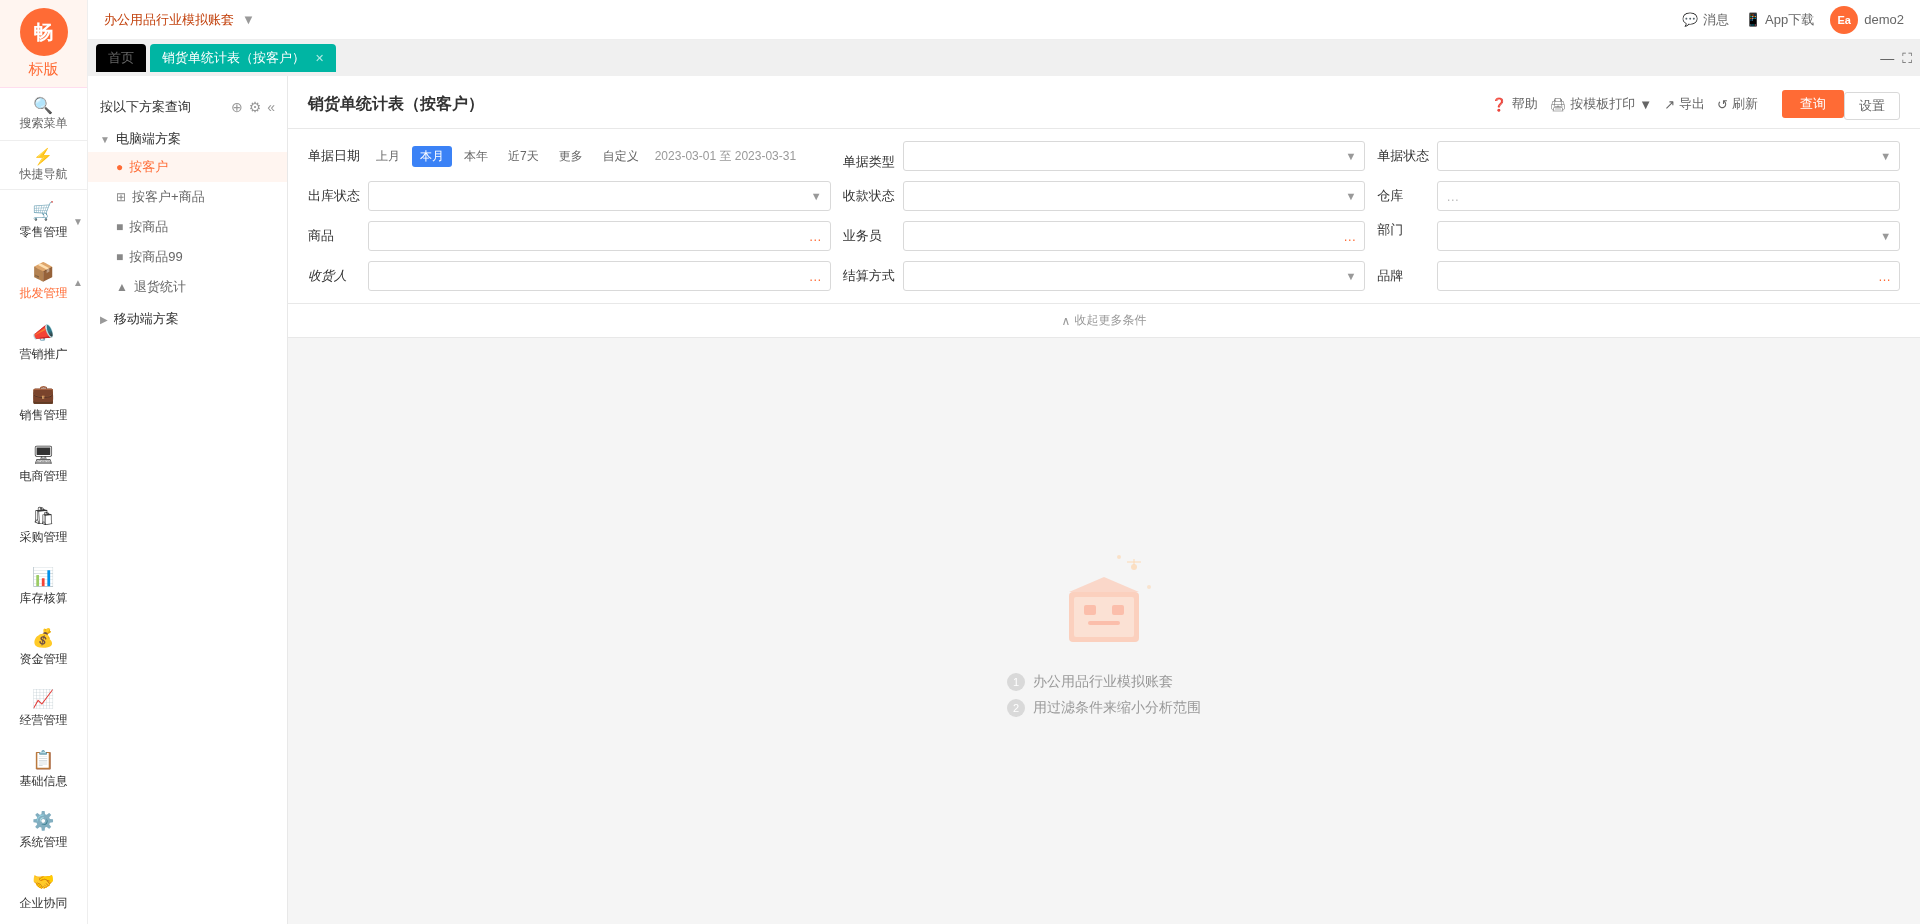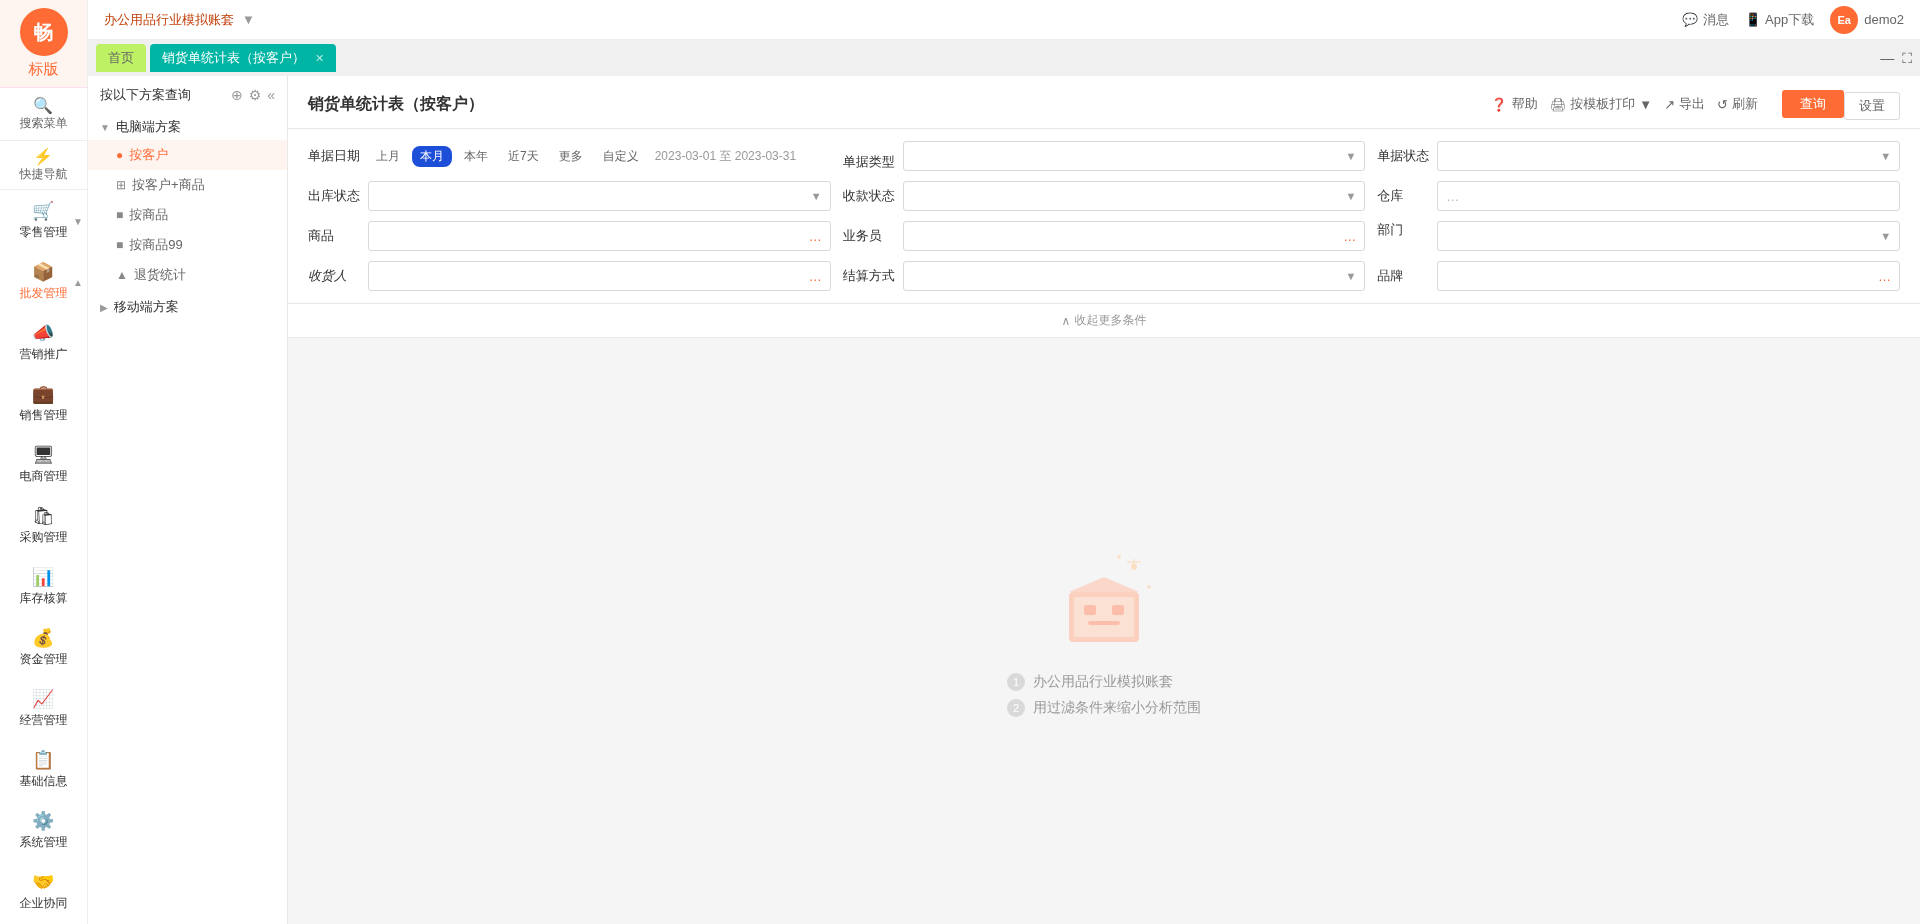--- a/index.html
+++ b/index.html
@@ -22,32 +22,32 @@
 
     
     .topbar { height: 40px; background: #fff; display: flex; align-items: center; padding: 0 16px; border-bottom: 1px solid #eee; justify-content: space-between; }
     .topbar-left { display: flex; align-items: center; gap: 8px; color: #666; font-size: 13px; }
     .topbar-right { display: flex; align-items: center; gap: 16px; color: #666; font-size: 13px; }
     .topbar-right .icon-btn { display: flex; align-items: center; gap: 4px; cursor: pointer; }
     .user-avatar { width: 28px; height: 28px; background: #ff6b35; border-radius: 50%; display: flex; align-items: center; justify-content: center; color: white; font-size: 11px; font-weight: bold; }
 
     
     .tabbar { height: 36px; background: #f0f0f0; display: flex; align-items: center; padding: 0 8px; gap: 4px; }
-    .tab { height: 28px; padding: 0 12px; border-radius: 4px 4px 0 0; display: flex; align-items: center; gap: 6px; cursor: pointer; font-size: 13px; color: #666; background: #bef264; }
+    .tab { height: 28px; padding: 0 12px; border-radius: 4px 4px 0 0; display: flex; align-items: center; gap: 6px; cursor: pointer; font-size: 13px; color: #666; background: #000000; }
     .tab.active { background: #00b5a3; color: #fff; }
     .tab .close-btn { font-size: 11px; margin-left: 4px; cursor: pointer; opacity: 0.7; }
     .tab.active .close-btn { color: #fff; }
     .tabbar-right { margin-left: auto; display: flex; gap: 8px; }
     .tabbar-right .icon-btn { cursor: pointer; color: #666; font-size: 14px; }
 
     
     .content { flex: 1; display: flex; overflow: hidden; background: #f5f5f5; }
 
     
-    .left-panel { width: 200px; background: #fff; border-right: 1px solid #e8e8e8; padding: 4px 0; flex-shrink: 0; overflow-y: auto; }
+    .left-panel { width: 200px; background: #fff; border-right: 1px solid #e8e8e8; padding: 16px 0; flex-shrink: 0; overflow-y: auto; }
     .left-panel-header { display: flex; align-items: center; justify-content: space-between; padding: 6px 12px; font-size: 13px; color: #333; font-weight: 500; }
     .left-panel-actions { display: flex; align-items: center; gap: 6px; }
     .action-icon { cursor: pointer; color: #999; font-size: 14px; }
     .scheme-group { margin-top: 4px; }
     .scheme-group-title { display: flex; align-items: center; padding: 4px 12px; font-size: 13px; color: #333; cursor: pointer; }
     .scheme-group-title .arrow { font-size: 10px; margin-right: 6px; color: #999; }
     .scheme-item { display: flex; align-items: center; padding: 6px 12px 6px 28px; font-size: 13px; color: #666; cursor: pointer; }
     .scheme-item.active { color: #ff6b35; background: #fff5f0; }
     .scheme-item .item-icon { margin-right: 6px; color: #aaa; font-size: 12px; }
     .scheme-item.active .item-icon { color: #ff6b35; }
@@ -63,21 +63,21 @@
 
     
     .filter-area { background: #fff; padding: 12px 20px; border-bottom: 1px solid #e8e8e8; }
     .filter-label { font-size: 13px; color: #333; white-space: nowrap; margin-right: 8px; min-width: 52px; }
     .filter-input { flex: 1; height: 30px; border: 1px solid #d9d9d9; border-radius: 3px; padding: 0 8px; font-size: 13px; color: #333; display: flex; align-items: center; justify-content: space-between; cursor: pointer; background: #fff; }
     .filter-input .placeholder { color: #bbb; }
     .filter-input .dots { color: #ff6b35; }
     .filter-input .chevron { color: #999; font-size: 11px; }
     .date-tabs { display: flex; align-items: center; gap: 4px; }
     .date-tab { padding: 2px 8px; border-radius: 3px; font-size: 12px; cursor: pointer; color: #666; }
-    .date-tab.active { background: #1d4ed8; color: white; border-radius: 8px; }
+    .date-tab.active { background: #3b82f6; color: white; border-radius: 3px; }
     .date-range { font-size: 12px; color: #999; margin-left: 4px; }
 
     
     .collapse-area { display: flex; justify-content: center; padding: 6px; background: #fff; border-bottom: 1px solid #e8e8e8; }
     .collapse-btn { display: flex; align-items: center; gap: 4px; cursor: pointer; color: #999; font-size: 12px; padding: 2px 12px; border-radius: 2px; }
 
     
     .empty-state { flex: 1; display: flex; flex-direction: column; align-items: center; justify-content: center; background: #f5f5f5; }
     .empty-icon { width: 120px; height: 120px; margin-bottom: 16px; position: relative; }
     .empty-text { color: #999; font-size: 14px; }

